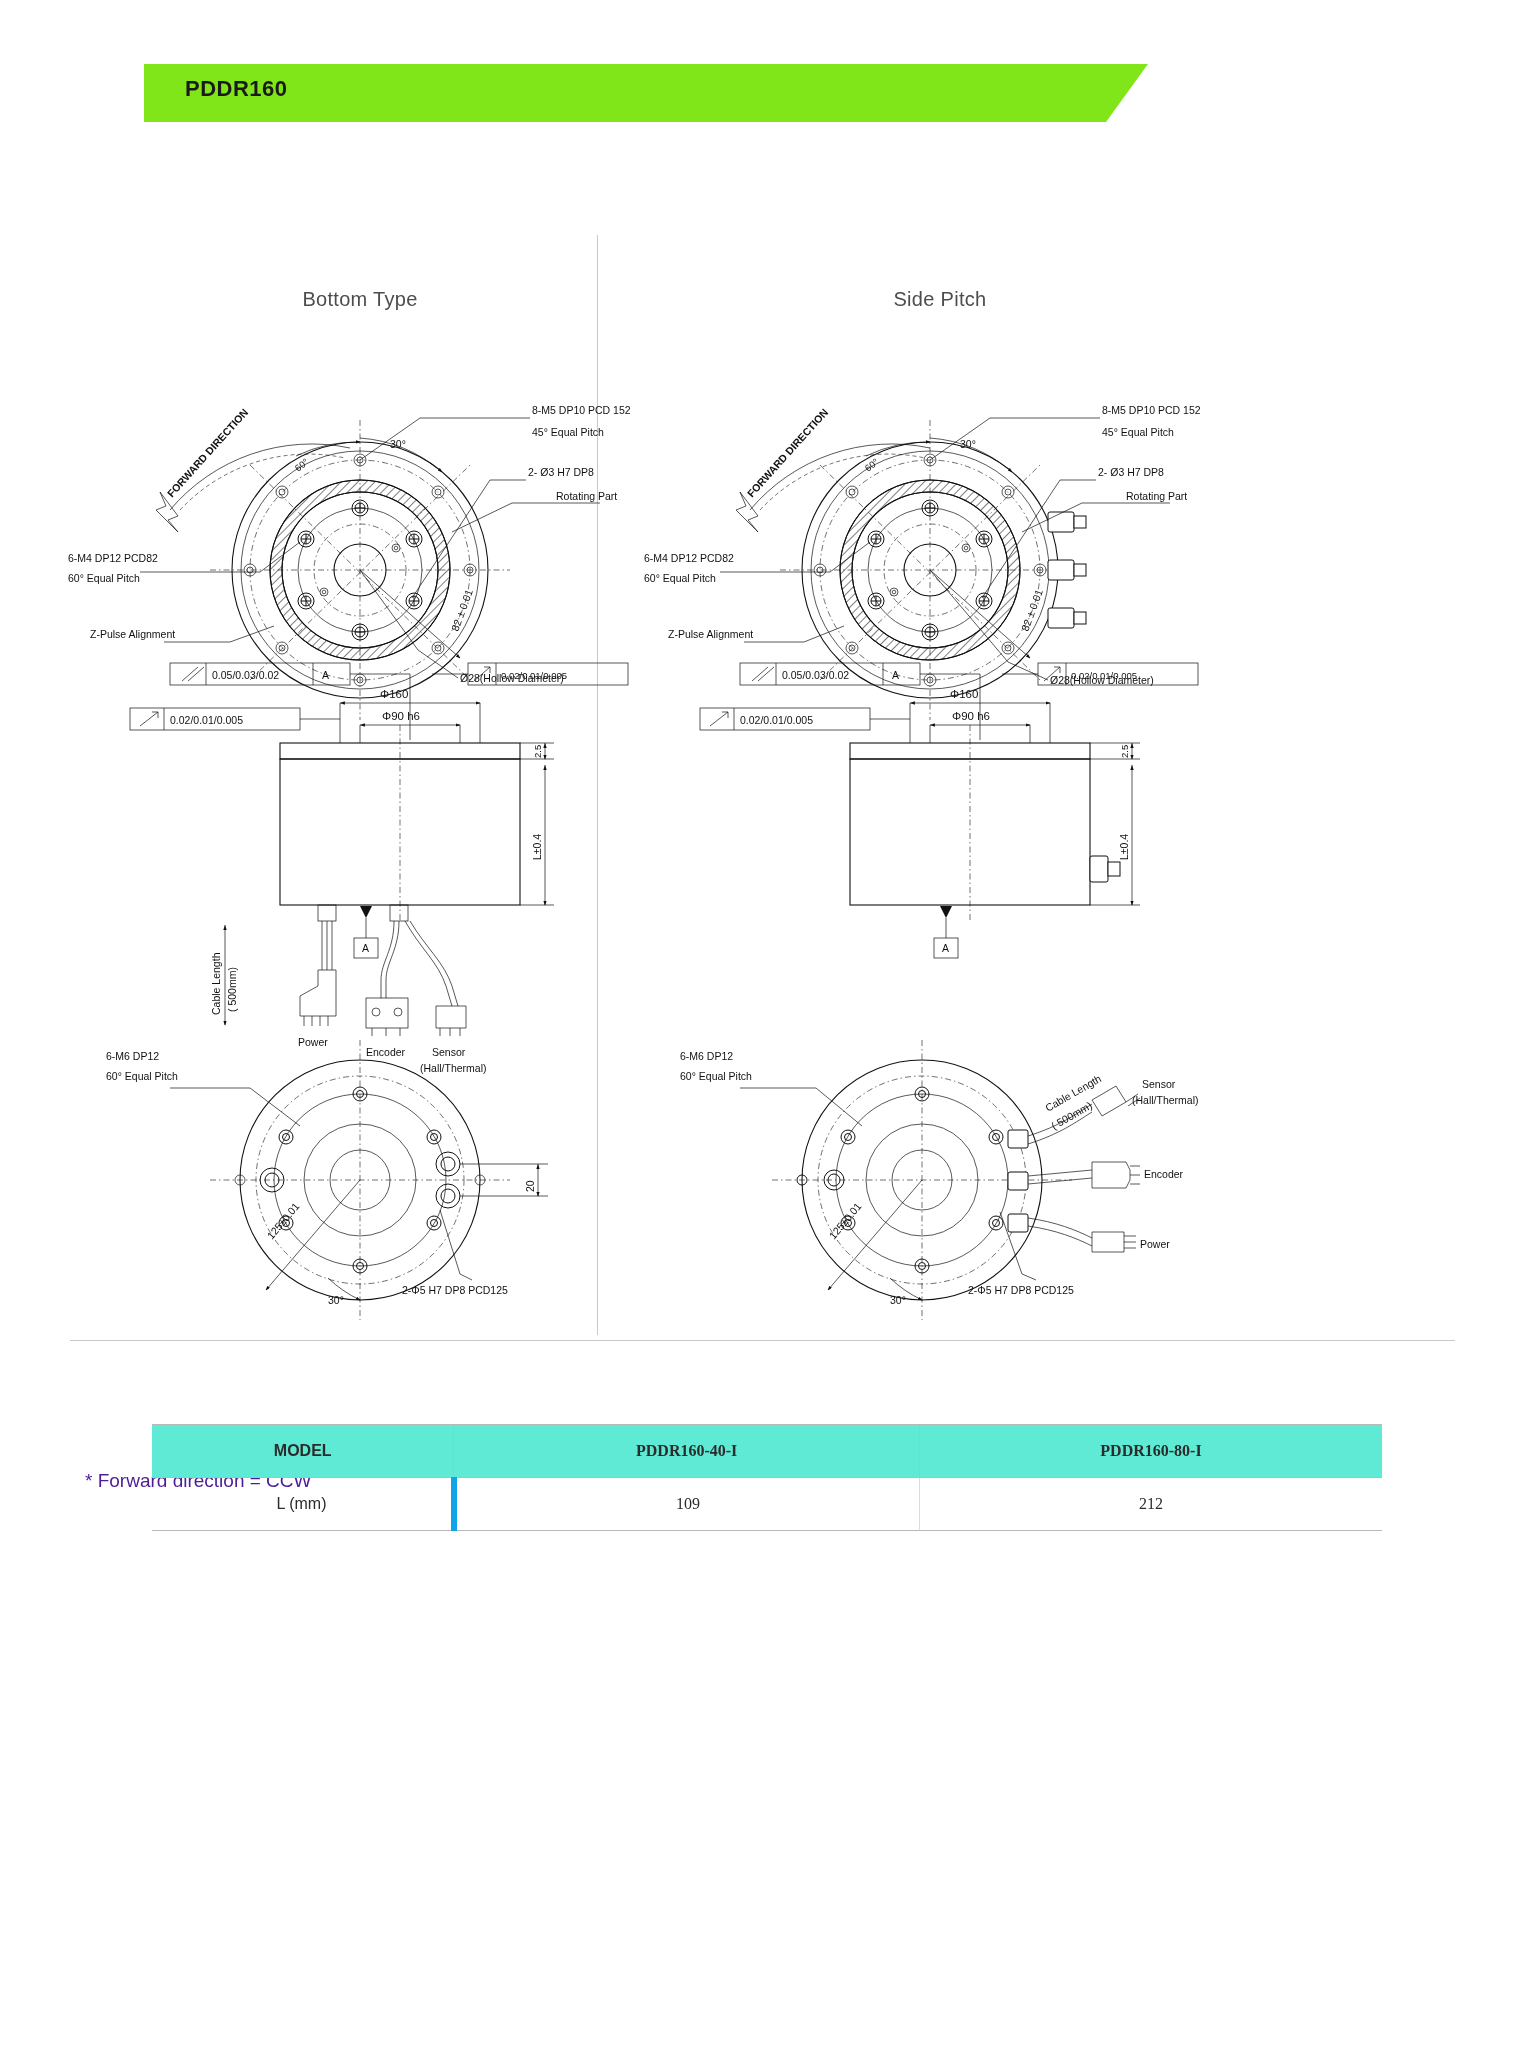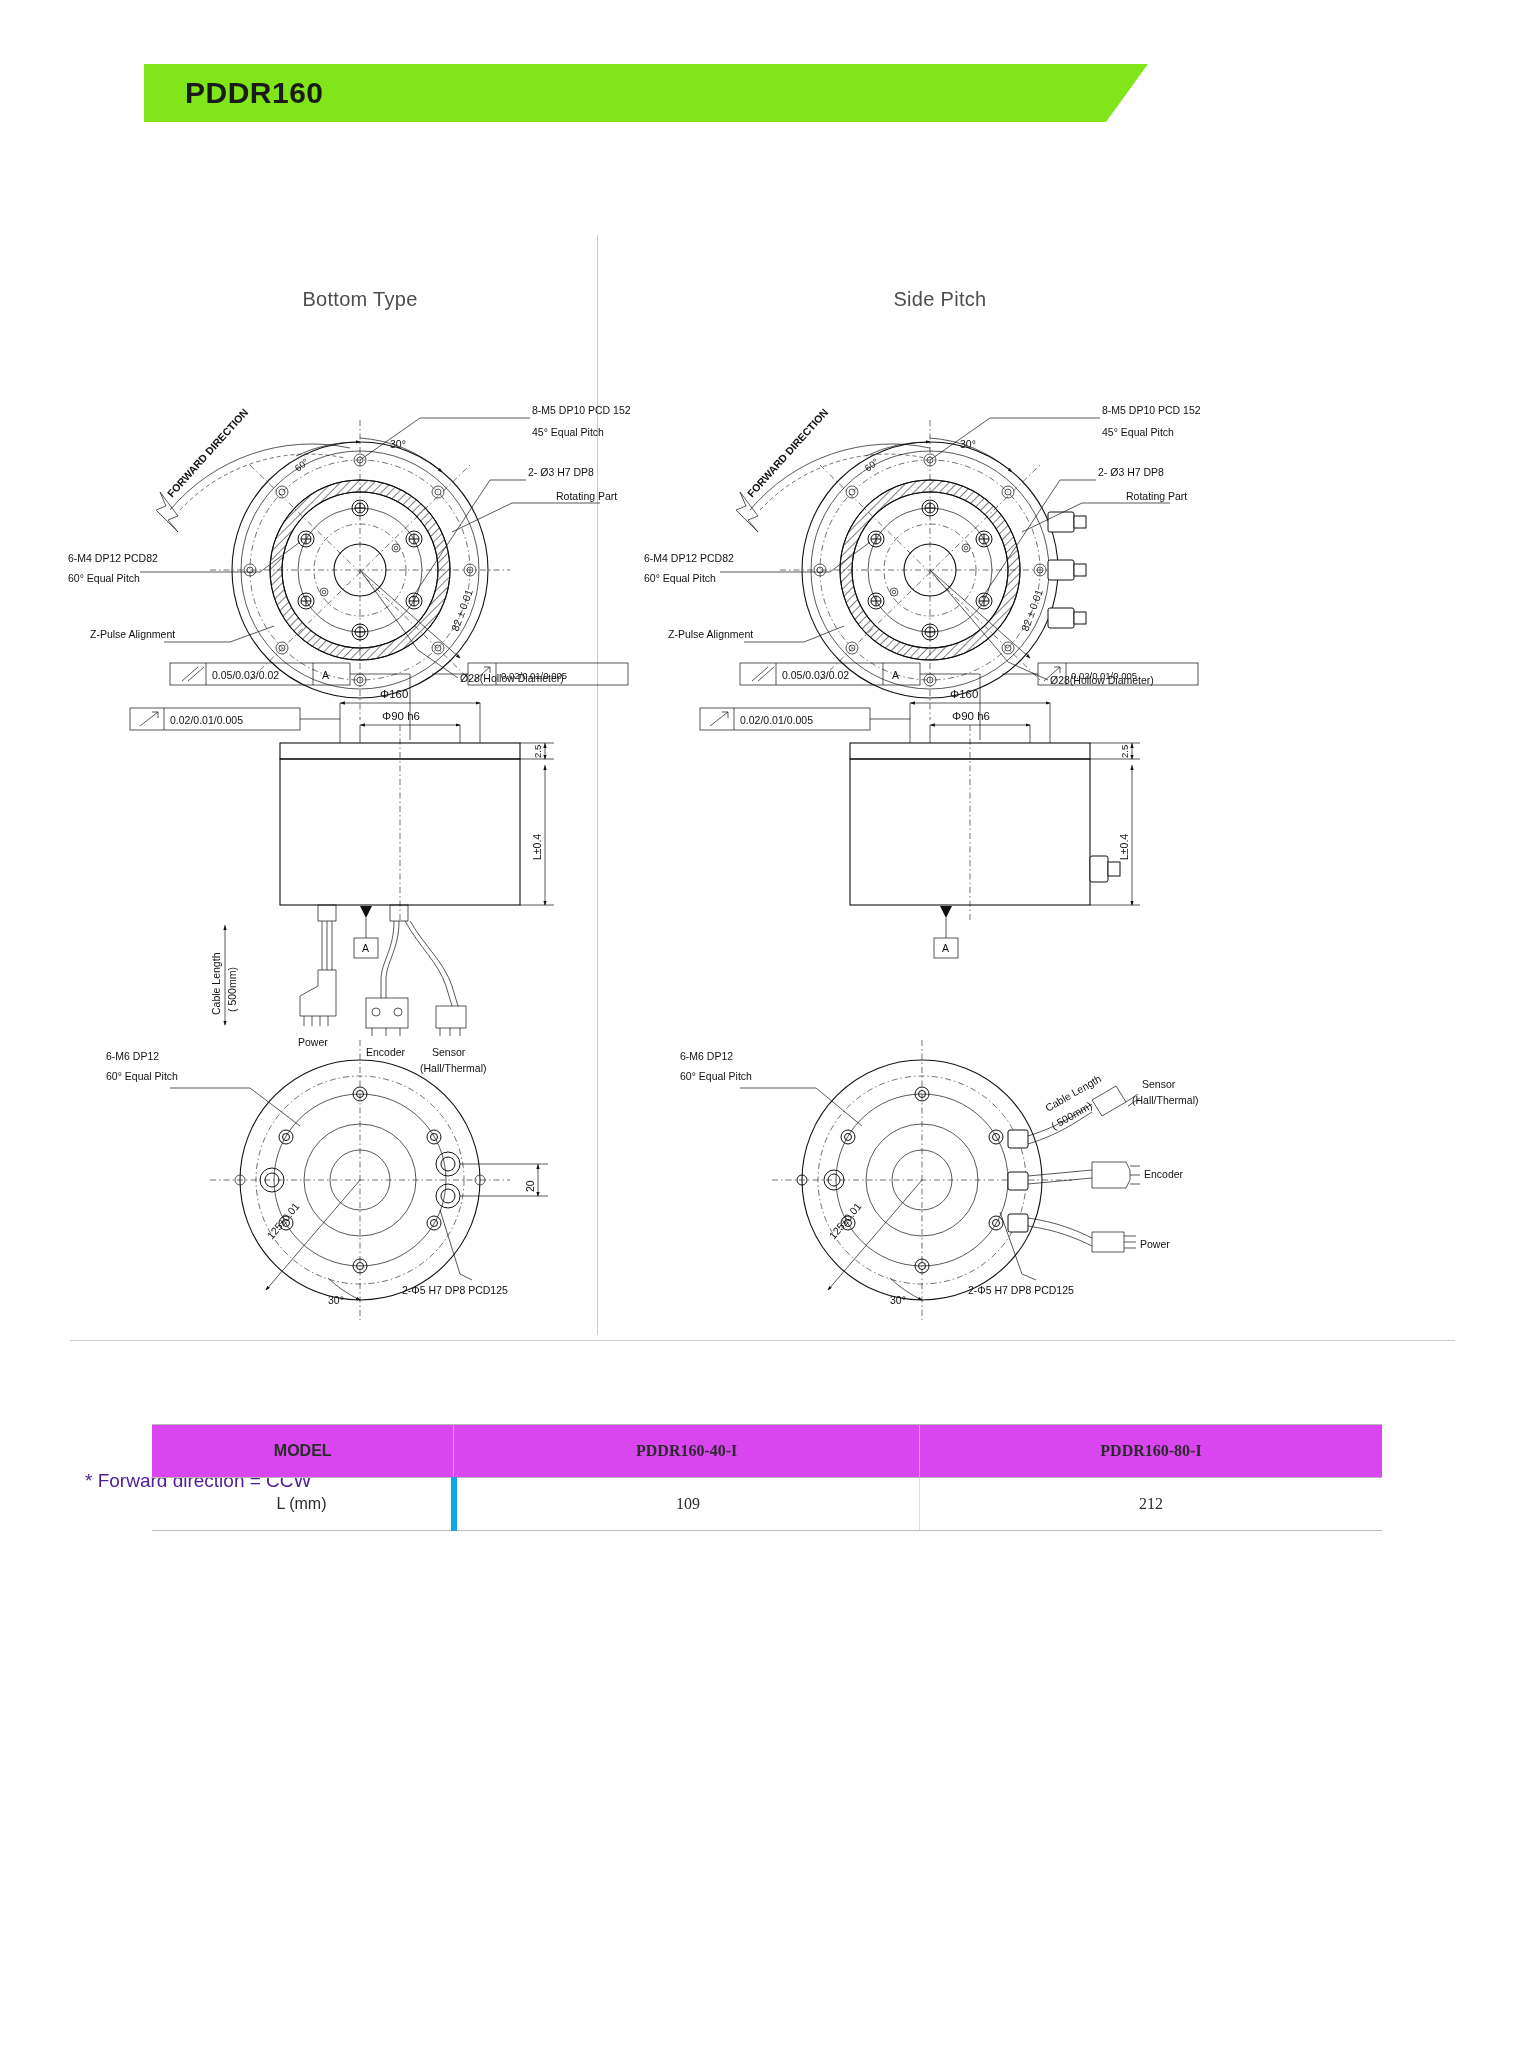--- a/index.html
+++ b/index.html
@@ -3,21 +3,21 @@
 <meta charset="utf-8">
 <style>
   html,body{margin:0;padding:0;background:#ffffff;}
   body{width:1523px;height:2072px;position:relative;font-family:"Liberation Sans",sans-serif;color:#231f20;}
 
   
   .header-wrap{position:absolute;left:0;top:0;width:1523px;height:180px;}
   .header-band{position:absolute;left:144px;top:64px;width:962px;height:58px;background:#80e61a;}
   .header-notch{position:absolute;left:1106px;top:64px;width:0;height:0;
      border-top:58px solid #80e61a;border-right:42px solid transparent;}
-  .header-title{position:absolute;left:185px;top:76px;font-size:30px;font-weight:bold;letter-spacing:.5px;color:#1a1a1a;}
+  .header-title{position:absolute;left:185px;top:76px;font-size:22px;font-weight:bold;letter-spacing:.5px;color:#1a1a1a;}
 
   
   .sheet{position:absolute;left:0;top:180px;width:1407px;height:1190px;}
   .divider-v{position:absolute;left:597px;top:55px;width:1px;height:1100px;background:#c9c9c9;}
   .divider-h{position:absolute;left:70px;top:1160px;width:1385px;height:1px;background:#c9c9c9;}
 
   .col{position:absolute;top:0;width:600px;height:1190px;}
   .col-left{left:60px;}
   .col-right{left:640px;}
 
@@ -26,21 +26,21 @@
   
   .dwg{position:absolute;left:0;top:0;}
 
   
   .note{position:absolute;left:85px;top:1290px;font-size:19px;color:#4c1d95;}
 
   
   .tbl{position:absolute;left:152px;top:1424px;width:1230px;border-collapse:collapse;}
   .tbl td{height:50px;font-size:16px;text-align:center;color:#2b2b2b;
           border-bottom:1px solid #b9b9b9;}
-  .tbl tr.head td{background:#d946ef;font-weight:bold;border-top:1px solid #b9b9b9;}
+  .tbl tr.head td{background:#5eead4;font-weight:bold;border-top:1px solid #b9b9b9;}
   .tbl td.c0{width:300px;}
   .tbl td.c1,.tbl td.c2{width:465px;font-family:Liberation Serif, serif;}
   .tbl tr.head td.c0{border-right:1px solid #b9b9b9;}
   .tbl tr.head td.c1{border-right:1px solid #b9b9b9;}
   .tbl tr.body td.c0{border-right:6px solid #0ea5e9;}
   .tbl tr.body td.c1{border-right:1px solid #dcdcdc;}
 
   
   text{font-family:"Liberation Sans",sans-serif;fill:#111;}
   .t9{font-size:9.5px;}

